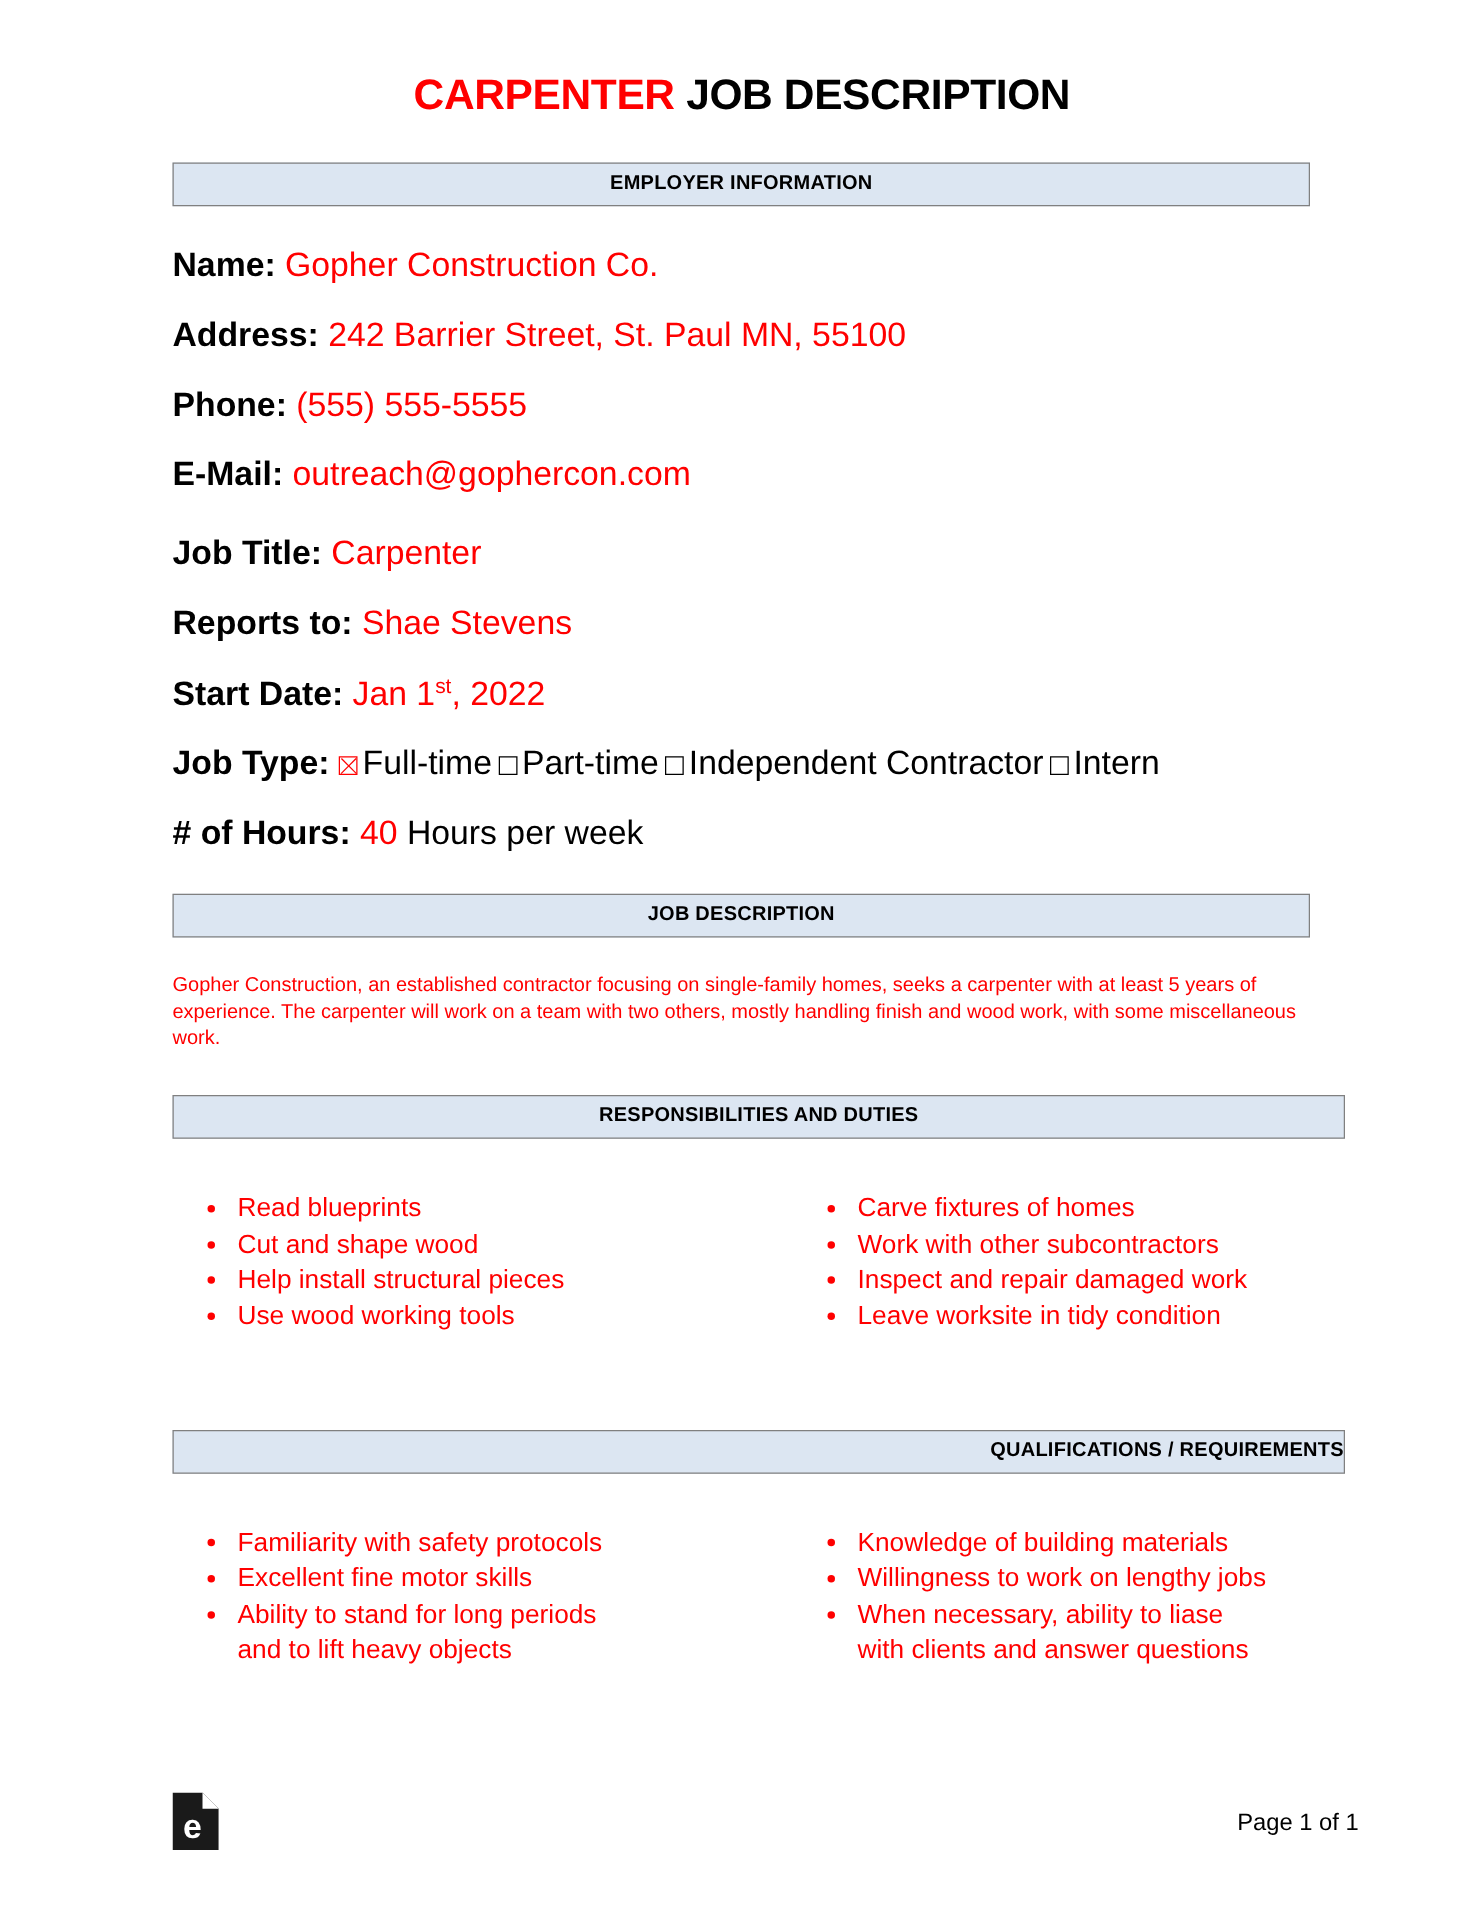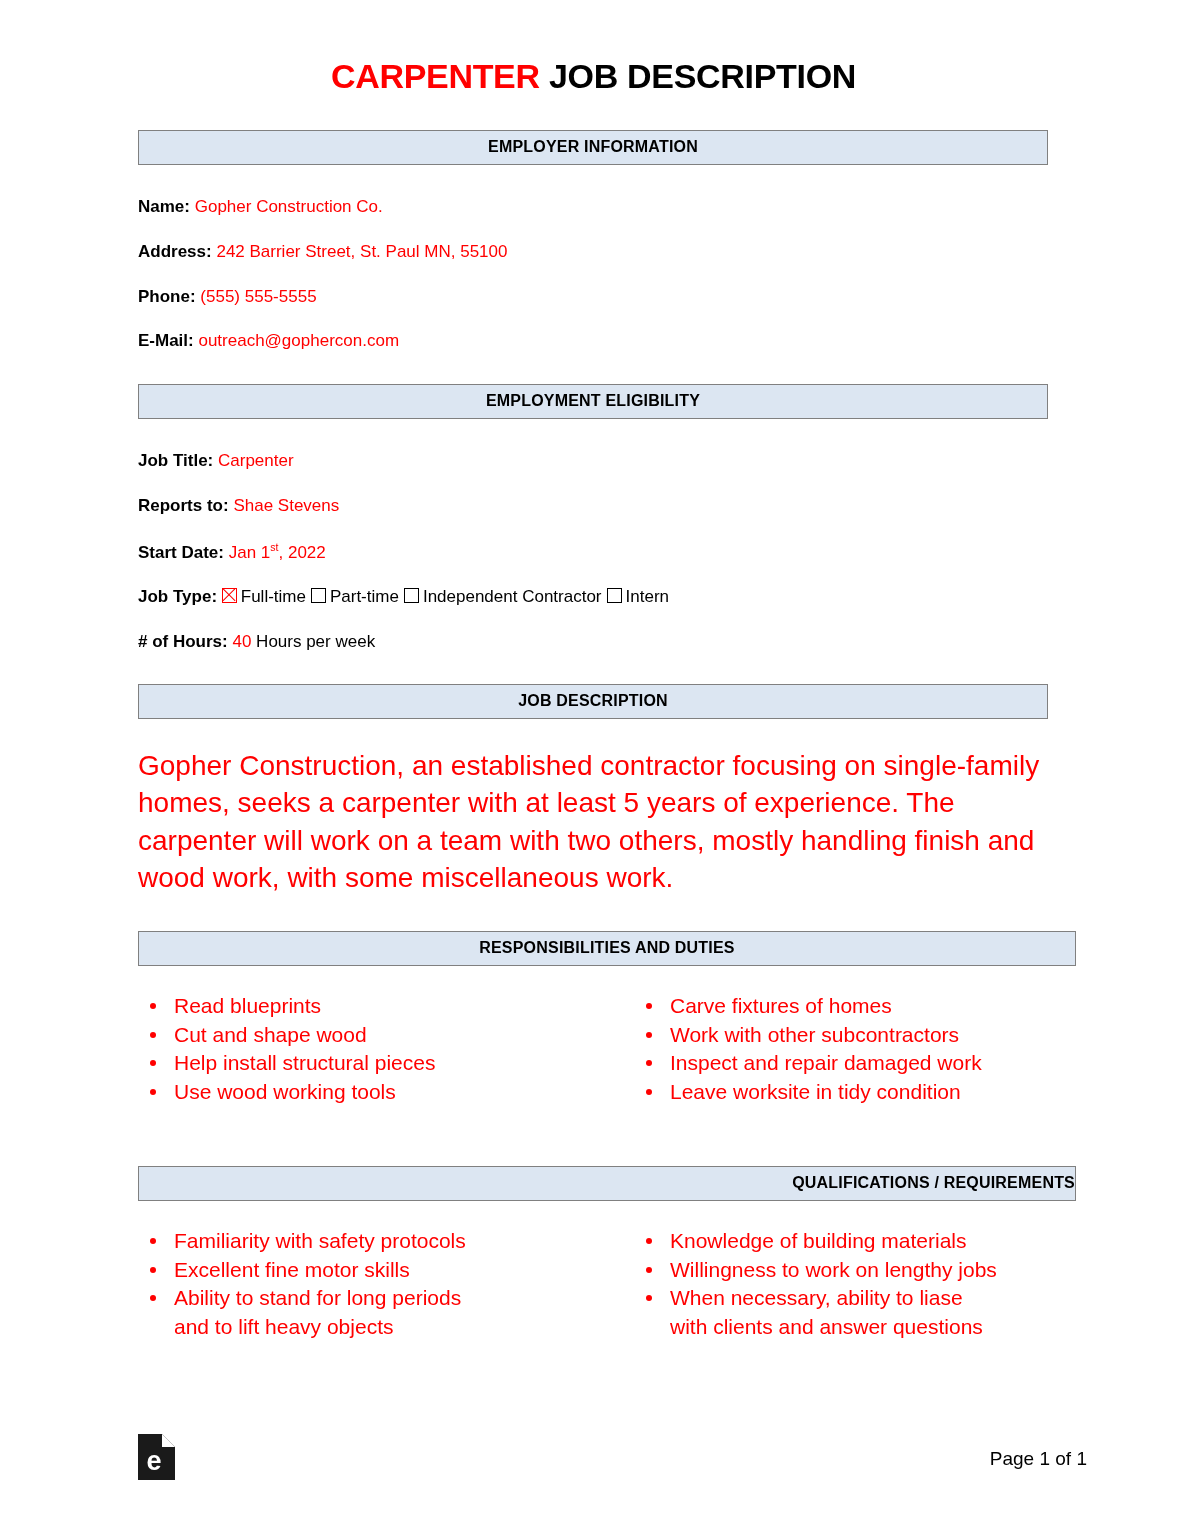--- a/index.html
+++ b/index.html
@@ -48,21 +48,21 @@
     box-sizing: border-box;
   }
   .bar-employer      { margin-top: 35px; width: 910px; }
   .bar-eligibility   { margin-top: 33px; width: 910px; }
   .bar-jobdesc       { margin-top: 33px; width: 910px; }
   .bar-resp          { margin-top: 35px; width: 938px; }
   .bar-qual          { margin-top: 60px; width: 938px; text-align: right; }
 
   
   .field-line {
-    font-size: 17px;
+    font-size: 27px;
     line-height: 1.1;
     margin-top: 26px;
     white-space: nowrap;
   }
   .field-line:first-of-type { margin-top: 0; }
   .fl-first { margin-top: 33px; }
   .label { font-weight: bold; color: #000000; }
   .val   { color: #ff0000; }
   .plain { color: #000000; }
   sup { font-size: 0.62em; vertical-align: super; }
@@ -91,37 +91,37 @@
     height: 1.4px;
     background: #ff0000;
   }
   .cb.checked::before { transform: translate(-50%,-50%) rotate(45deg); }
   .cb.checked::after  { transform: translate(-50%,-50%) rotate(-45deg); }
   .cb-opt { margin-right: 5px; }
 
   
   .desc-para {
     color: #ff0000;
-    font-size: 28px;
+    font-size: 16px;
     line-height: 1.33;
     margin-top: 28px;
     width: 910px;
   }
 
   
   .cols {
     display: flex;
     margin-top: 26px;
     width: 938px;
   }
   .col-left  { width: 498px; }
   .col-right { width: 440px; }
   ul.blist {
     list-style: none;
-    margin: 0;
+    margin: 16px;
     padding: 0;
   }
   ul.blist li {
     color: #ff0000;
     font-size: 21px;
     line-height: 1.36;
     position: relative;
     padding-left: 36px;
     margin: 0;
   }
@@ -185,21 +185,20 @@
   </div>
 
   <div class="field-line">
     <span class="label">Phone</span><span class="label">: </span><span class="val">(555) 555-5555</span>
   </div>
 
   <div class="field-line">
     <span class="label">E-Mail</span><span class="label">: </span><span class="val">outreach@gophercon.com</span>
   </div>
 
-  <div class="section-bar bar-eligibility">EMPLOYMENT ELIGIBILITY</div>
 
   <div class="field-line fl-first">
     <span class="label">Job Title</span><span class="label">: </span><span class="val">Carpenter</span>
   </div>
 
   <div class="field-line">
     <span class="label">Reports to</span><span class="label">: </span><span class="val">Shae Stevens</span>
   </div>
 
 

